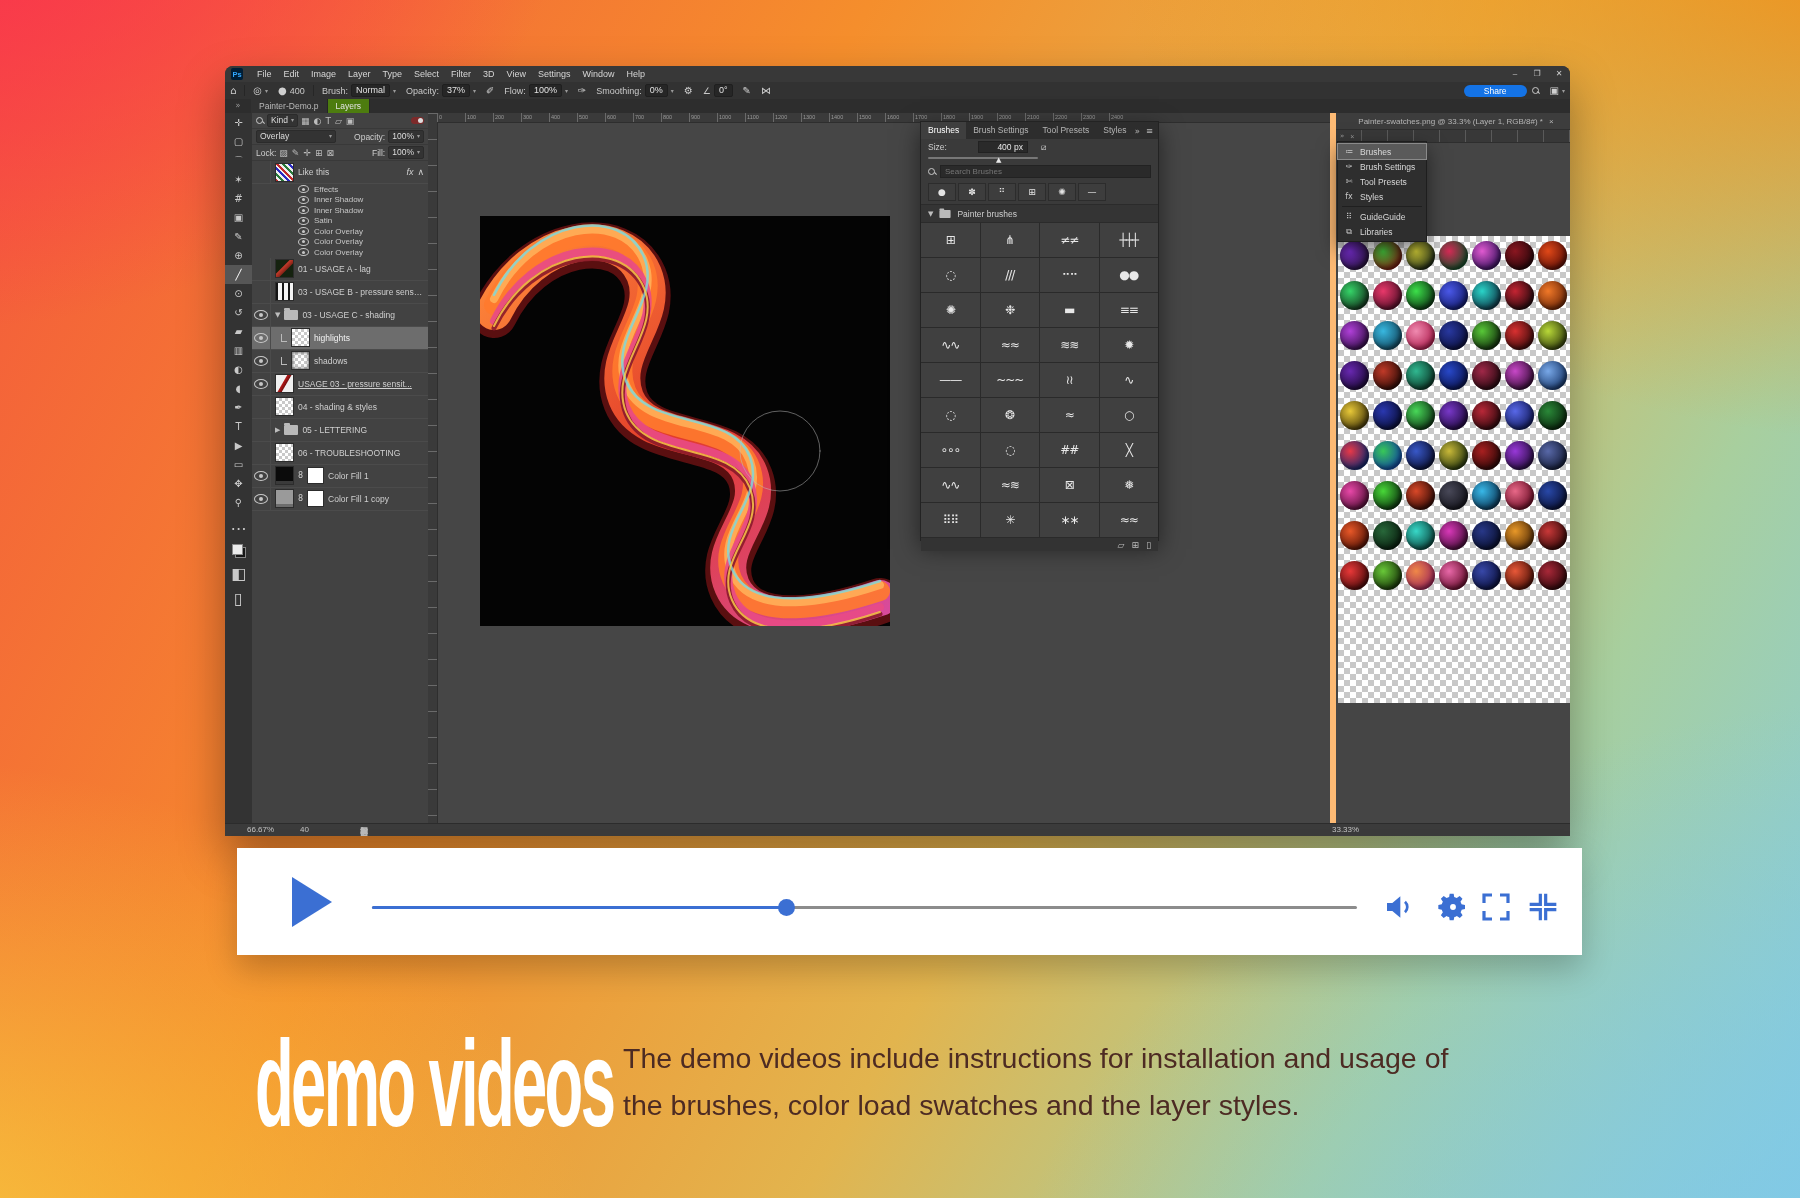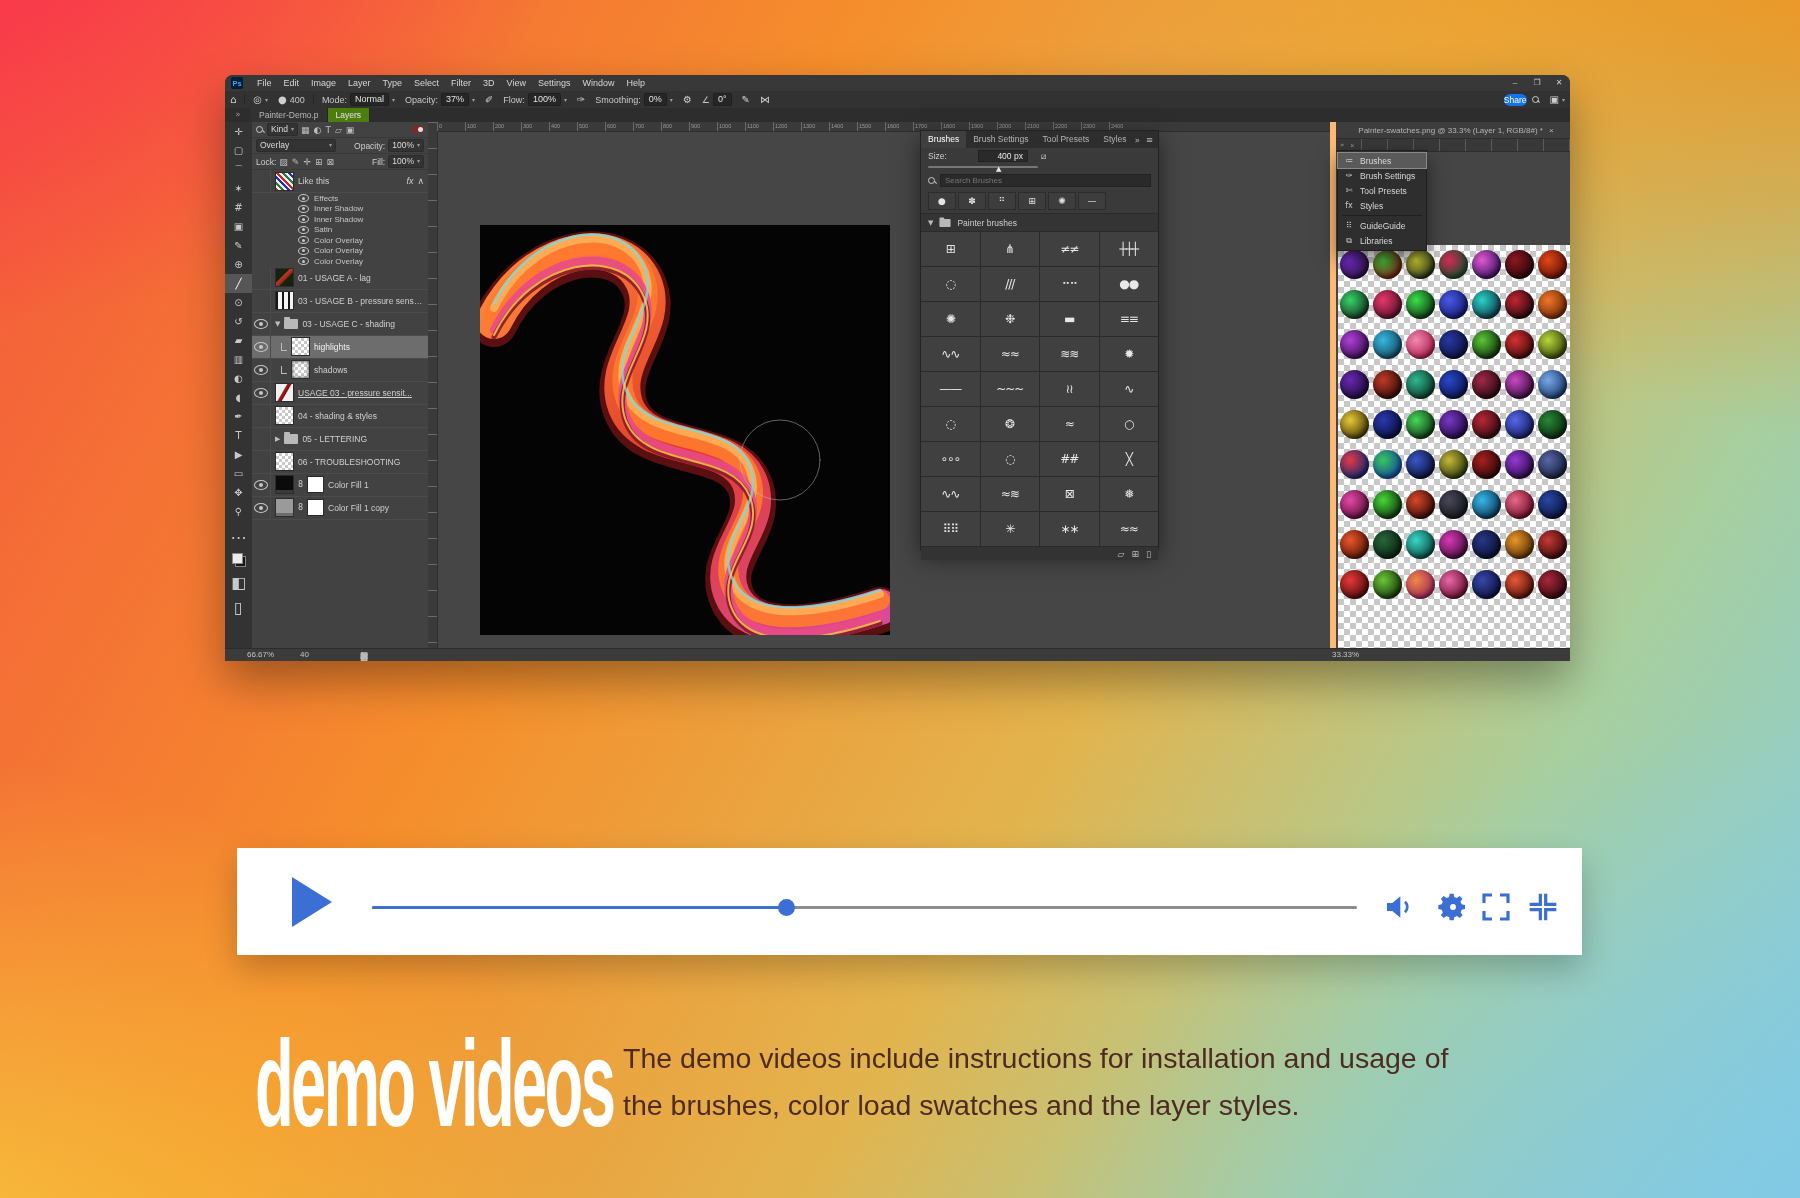--- a/index.html
+++ b/index.html
@@ -6,35 +6,35 @@
   .stage{position:relative;width:1800px;height:1198px;overflow:hidden;
     font-family:"Liberation Sans",sans-serif;
     background:
       radial-gradient(1200px 820px at -5% -10%, #fb2e50 0%, rgba(251,46,80,0) 55%),
       radial-gradient(1400px 900px at 108% -8%, #f98a0a 0%, rgba(249,138,10,0) 60%),
       radial-gradient(1250px 900px at -8% 108%, #f7c93e 0%, rgba(247,201,62,0) 60%),
       radial-gradient(1500px 1000px at 110% 112%, #7fc8e8 0%, rgba(127,200,232,0) 65%),
       linear-gradient(120deg,#f4573d 0%,#f58e2c 35%,#e2b44e 60%,#a8cf9e 80%,#86cde0 100%);}
   .glyph{font-family:"DejaVu Sans",sans-serif}
   
-  .ps{position:absolute;left:225px;top:75px;width:1345px;height:586px;background:#3c3c3c;
+  .ps{position:absolute;left:225px;top:66px;width:1345px;height:770px;background:#3c3c3c;
       border-radius:8px 8px 0 0;box-shadow:0 20px 45px rgba(0,0,0,.35);overflow:hidden}
   .menubar{position:absolute;left:0;top:0;width:100%;height:16px;background:#383838;display:flex;align-items:center;border-bottom:1px solid #2a2a2a}
   .pslogo{width:12px;height:12px;background:#001e36;color:#31a8ff;font-size:7.5px;font-weight:bold;display:flex;align-items:center;justify-content:center;border-radius:2px;margin:0 8px 0 6px}
   .menus{display:flex;gap:0}
   .menu-item{color:#d6d6d6;font-size:9px;padding:0 6px;line-height:16px;cursor:default}
   .wincontrols{margin-left:auto;display:flex}
   .winbtn{color:#cfcfcf;font-size:8px;width:22px;text-align:center;line-height:16px}
   .optionsbar{position:absolute;left:0;top:16px;width:100%;height:17px;background:#323232;display:flex;align-items:center;font-size:9px;color:#c9c9c9;border-bottom:1px solid #262626}
   .ob{margin:0 5px;white-space:nowrap;display:flex;align-items:center;gap:3px}
   .ob .val{background:#262626;border:1px solid #1f1f1f;padding:0 4px;border-radius:2px;color:#e2e2e2;line-height:11px}
   .caret{font-size:6px;color:#9a9a9a}
   .obicon{color:#cfcfcf;font-size:10px}
   .sep{width:1px;height:11px;background:#262626;margin:0 3px}
-  .share{margin-left:auto;background:#1473e6;color:#fff;font-size:8.5px;padding:1px 0;border-radius:8px}
+  .share{margin-left:auto;background:#1473e6;color:#fff;font-size:8.5px;padding:1px 20px;border-radius:8px}
   .magnifier{position:relative;width:8px;height:8px;display:inline-block}
   .magnifier::before{content:"";position:absolute;left:0;top:0;width:5px;height:5px;border:1.2px solid #c9c9c9;border-radius:50%}
   .magnifier::after{content:"";position:absolute;left:5.5px;top:5.5px;width:3px;height:1.2px;background:#c9c9c9;transform:rotate(45deg)}
   .tabsrow{position:absolute;left:0;top:33px;width:100%;height:14px;background:#2d2d2d;display:flex;align-items:stretch;font-size:8.5px;color:#b9b9b9}
   .dblchev{width:26px;text-align:center;line-height:14px;color:#9a9a9a;font-size:8px}
   .tab{padding:0 8px;line-height:14px;background:#323232;border-right:1px solid #262626;white-space:nowrap}
   .tab.active{background:#4d7c0f;color:#e4e4e4}
   
   .toolbar{position:absolute;left:0;top:47px;width:27px;height:711px;background:#333;border-right:1px solid #292929}
   .tool{width:27px;height:19px;display:flex;align-items:center;justify-content:center;color:#c9c9c9;font-size:10px}
@@ -165,21 +165,21 @@
     <div class="optionsbar">
       <span class="ob obicon glyph">⌂</span>
       <span class="sep"></span>
       <span class="ob obicon glyph">◎<span class="caret">▾</span></span>
       <span class="ob">
           <span class="obicon glyph">●</span>
           <span>400</span>
         </span>
       <span class="sep"></span>
       <span class="ob">
-          <span>Mode:</span>
+          <span>Brush:</span>
           <span class="val">Normal</span>
           <span class="caret">▾</span>
         </span>
       <span class="ob">
           <span>Opacity:</span>
           <span class="val">37%</span>
           <span class="caret">▾</span>
         </span>
       <span class="ob obicon glyph">✐</span>
       <span class="ob">

